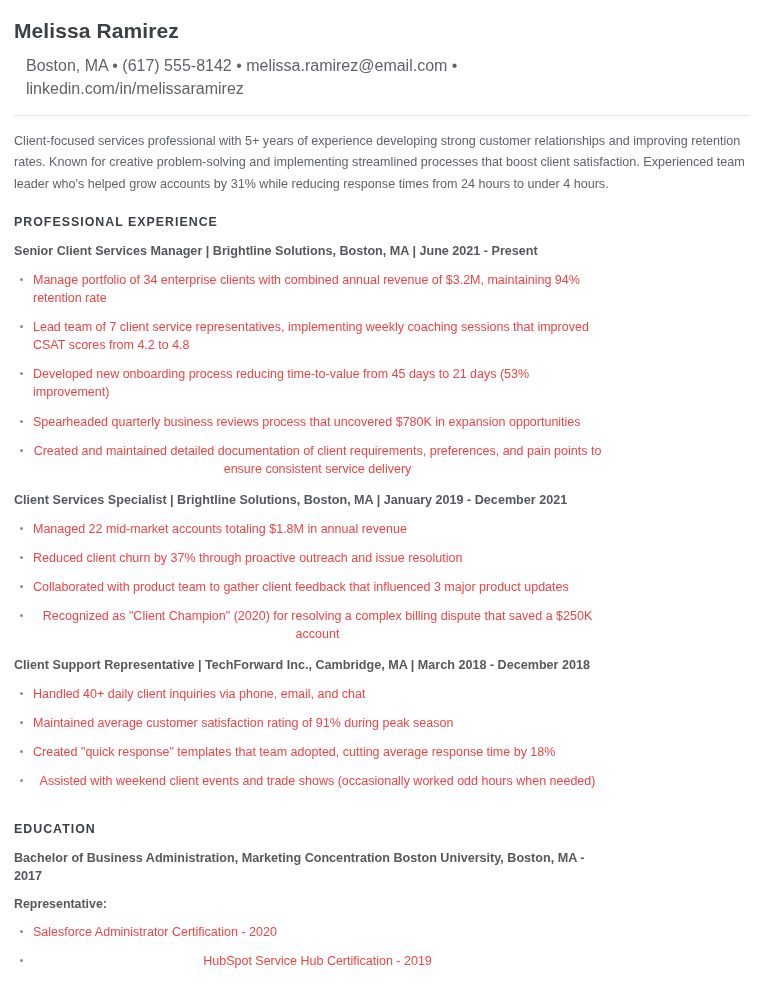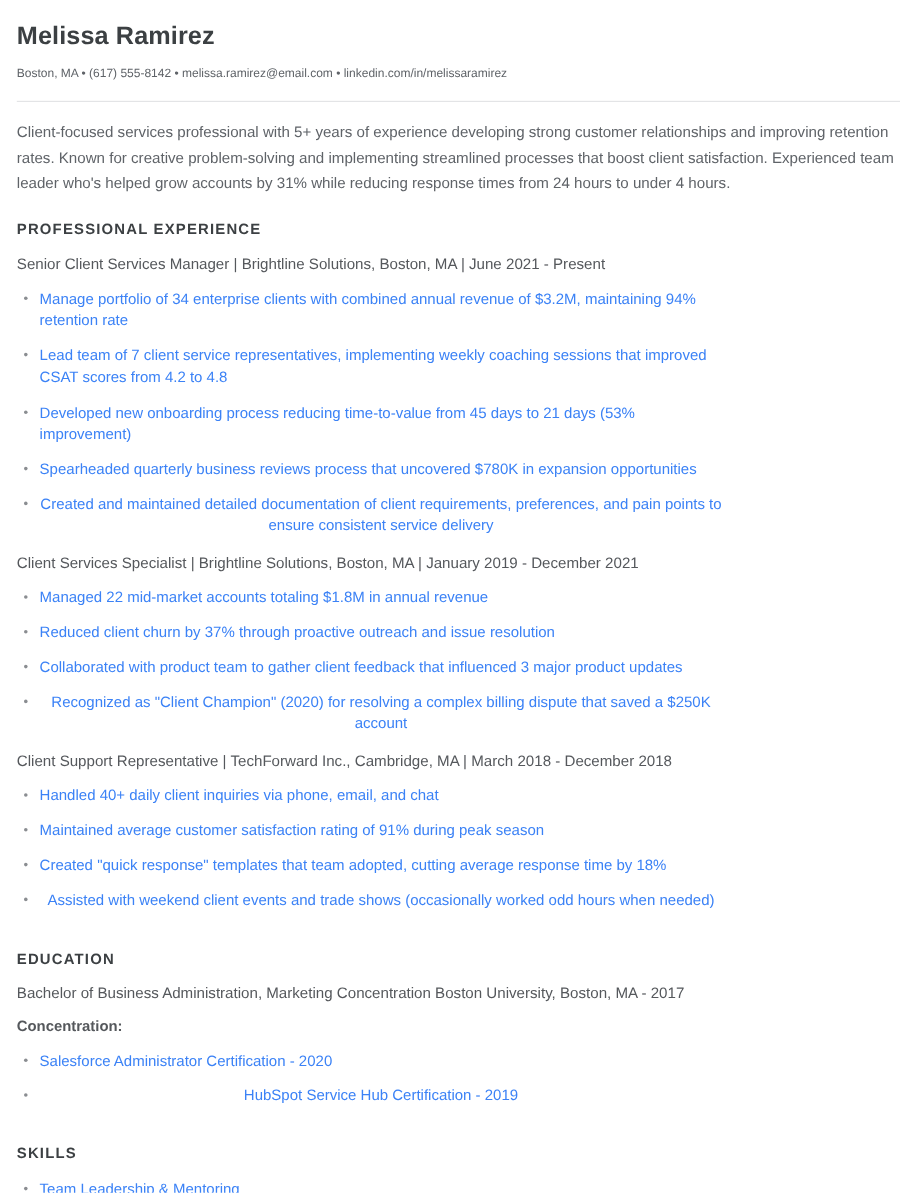--- a/index.html
+++ b/index.html
@@ -24,24 +24,24 @@
   
   .name {
     font-size: 21px;
     font-weight: bold;
     color: #3c4043;
     letter-spacing: 0.1px;
     line-height: 1.2;
     margin: 0 0 12px 0;
   }
   .contact-line {
-    font-size: 10px;
+    font-size: 16px;
     color: #5f6368;
     line-height: 1.4;
-    margin: 0;
+    margin: 12px;
   }
   .rule {
     border: 0;
     border-top: 1px solid #e3e4e6;
     margin: 15px 0 15px 0;
     width: 736px;
   }
 
   
   .summary {
@@ -59,21 +59,21 @@
   .section-heading {
     font-size: 12.4px;
     font-weight: bold;
     color: #3c4043;
     letter-spacing: 1.0px;
     text-transform: uppercase;
     margin: 8px 0 14px 0;
   }
   .entry-heading {
     font-size: 12.6px;
-    font-weight: normal;
+    font-weight: bold;
     color: #55585c;
     margin: 0 0 10px 0;
     line-height: 1.4;
   }
   .sub-heading {
     font-size: 12.4px;
     font-weight: bold;
     color: #55585c;
     margin: 0 0 10px 0;
     line-height: 1.4;
@@ -82,21 +82,21 @@
   
   ul.bullets {
     list-style: none;
     margin: 0 0 14px 0;
     padding: 0;
   }
   ul.bullets li {
     position: relative;
     font-size: 12.5px;
     line-height: 1.45;
-    color: #3b82f6;
+    color: #ef4444;
     padding-left: 19px;
     margin: 0 0 11px 0;
     max-width: 730px;
   }
   ul.bullets li:last-child { margin-bottom: 0; text-align: center; }
   ul.bullets li::before {
     content: "";
     position: absolute;
     left: 6px;
     top: 7px;
@@ -155,21 +155,21 @@
       </ul>
     </div>
   </div>
 
   <div class="spacer-lg"></div>
 
   <div class="section">
     <div class="section-heading">EDUCATION</div>
     <div class="edu-block">
       <div class="entry-heading">Bachelor of Business Administration, Marketing Concentration Boston University, Boston, MA - 2017</div>
-      <div class="sub-heading">Concentration:</div>
+      <div class="sub-heading">Representative:</div>
       <ul class="bullets">
         <li>Salesforce Administrator Certification - 2020</li>
         <li>HubSpot Service Hub Certification - 2019</li>
       </ul>
     </div>
   </div>
 
   <div class="spacer-lg"></div>
 
   <div class="section">

